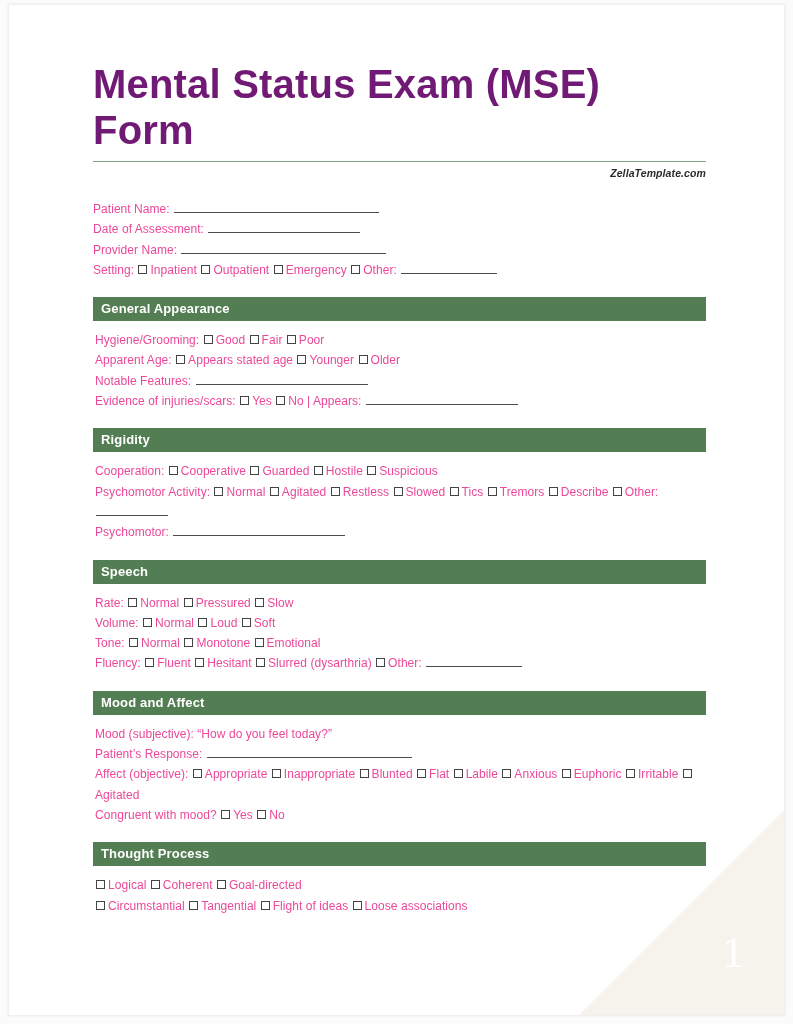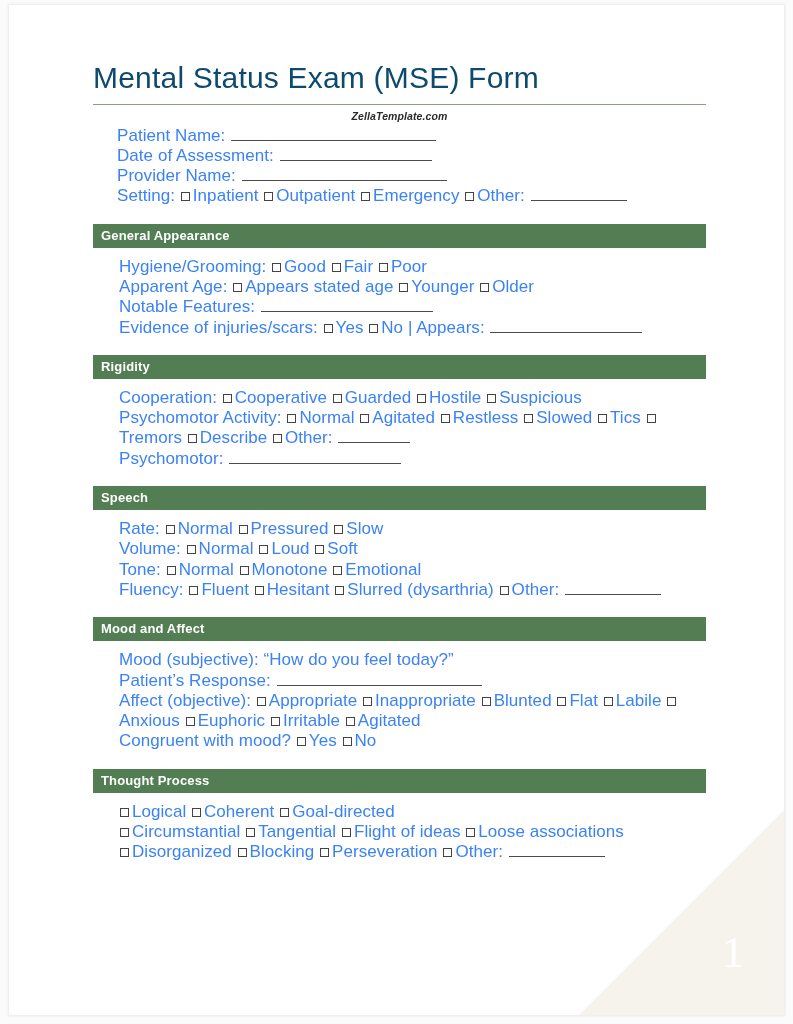--- a/index.html
+++ b/index.html
@@ -59,50 +59,49 @@
   
   .content {
     position: absolute;
     left: 84px;
     top: 56px;
     width: 613px;
   }
 
   
   .doc-title {
-    font-size: 30px;
-    font-weight: 400;
-    color: #0c4a6e;
+    font-size: 40px;
+    font-weight: 700;
+    color: #701a75;
     letter-spacing: 0.2px;
     margin: 0 0 8px 0;
     line-height: 1.15;
   }
   .title-rule {
     height: 1px;
     background: #7fa57c;
     width: 100%;
     margin-bottom: 5px;
   }
   .brand {
-    text-align: center;
+    text-align: right;
     font-size: 10.5px;
     font-style: italic;
     font-weight: bold;
     color: #2b2b2b;
     letter-spacing: 0.1px;
-    margin-bottom: 4px;
+    margin-bottom: 20px;
   }
 
   
   .line {
-    font-size: 17px;
-    color: #3b82f6;
+    font-size: 12px;
+    color: #ec4899;
     line-height: 20.3px;
     letter-spacing: 0.05px;
-    margin-left: 24px;
   }
   .fields .line { line-height: 20.3px; }
 
   
   .blank {
     display: inline-block;
     border-bottom: 1px solid #4c4c4c;
     vertical-align: baseline;
     height: 12px;
     margin: 0 1px;
@@ -318,24 +317,17 @@
         <span class="cb"></span><span>Goal-directed</span>
       </div>
 
       <div class="line">
         <span class="cb"></span><span>Circumstantial</span>
         <span class="cb"></span><span>Tangential</span>
         <span class="cb"></span><span>Flight of ideas</span>
         <span class="cb"></span><span>Loose associations</span>
       </div>
 
-      <div class="line">
-        <span class="cb"></span><span>Disorganized</span>
-        <span class="cb"></span><span>Blocking</span>
-        <span class="cb"></span><span>Perseveration</span>
-        <span class="cb"></span><span>Other:</span>
-        <span class="blank b-sm"></span>
-      </div>
     </div>
 
   </div>
  </div>
 </div>
 
 </body></html>

